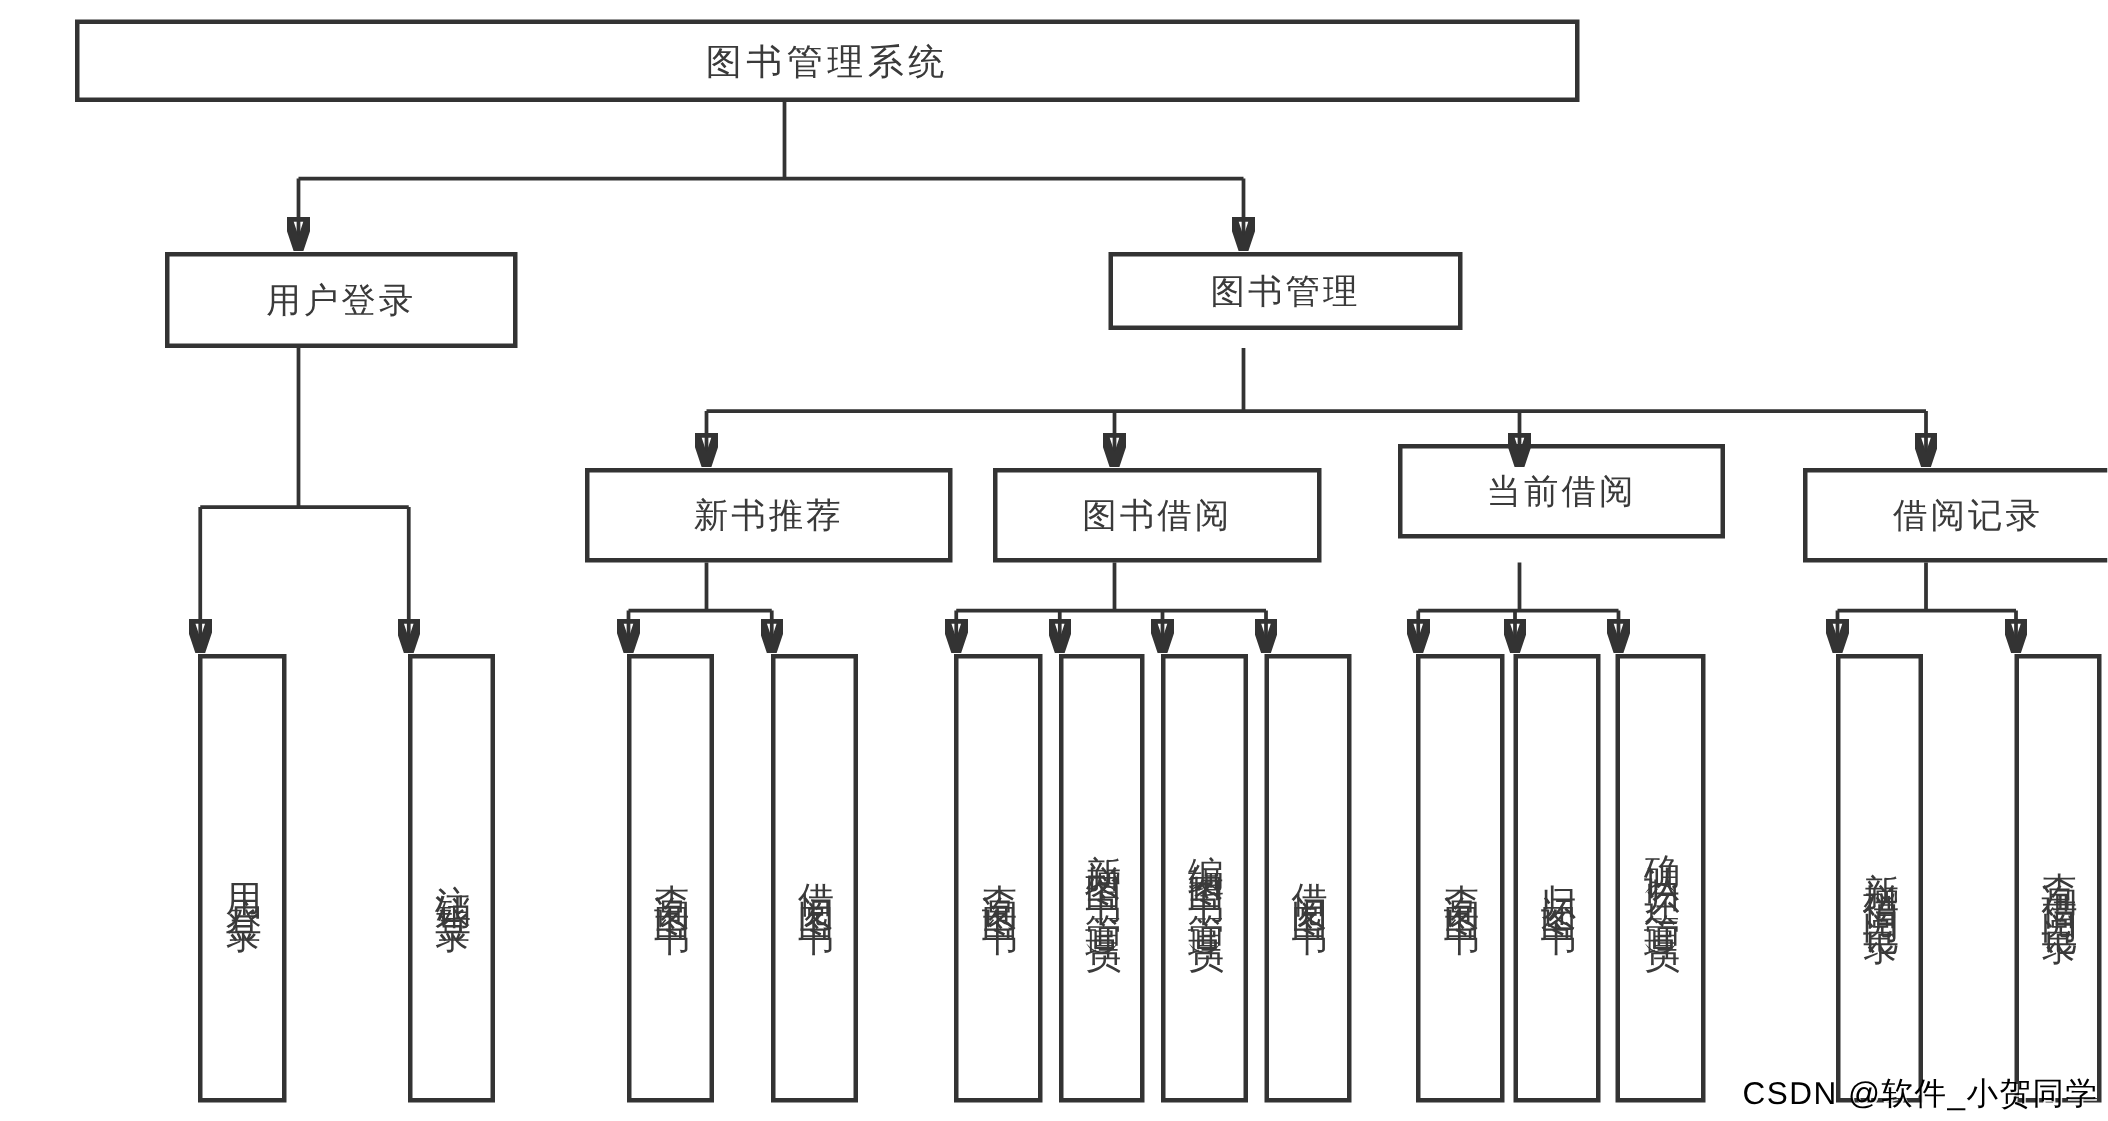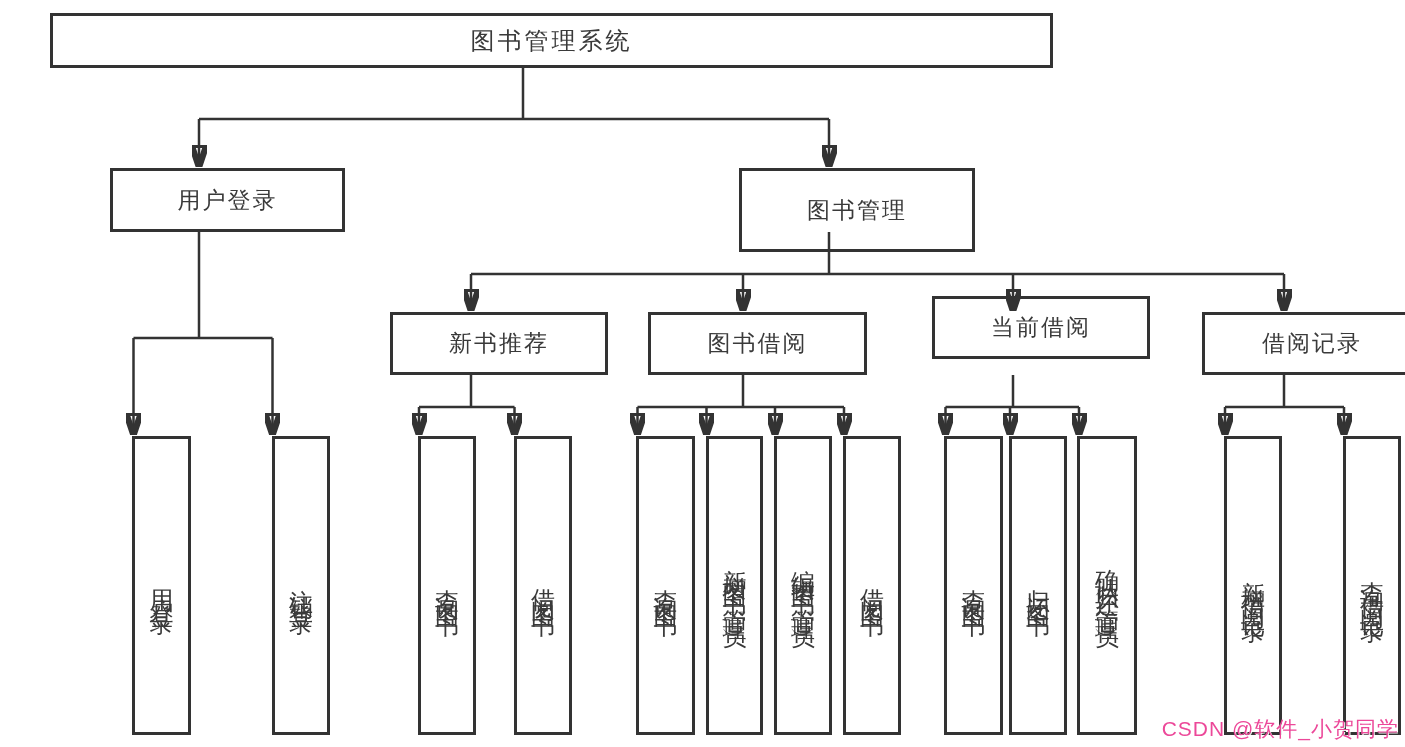--- a/index.html
+++ b/index.html
@@ -56,21 +56,21 @@
     letter-spacing: 8px;
     line-height: 1;
     white-space: nowrap;
   }
   .watermark {
     position: absolute;
     right: 6px;
     bottom: 4px;
     font-size: 21px;
     letter-spacing: 1px;
-    color: #ec4899;
+    color: #000000;
     text-shadow: 1px 1px 0 rgba(255,255,255,0.9);
     z-index: 3;
     white-space: nowrap;
   }
 </style>
 </head>
 <body>
 
 <div class="canvas">
 
@@ -112,28 +112,28 @@
     <path d="M1344,407 V434" marker-end="url(#arr)"></path>
   </svg>
 
   <div class="node h root" style="left:22px; top:13px; width:1003px; height:55px;">
     <span>图书管理系统</span>
   </div>
 
   <div class="node h" style="left:82px; top:168px; width:235px; height:64px;">
     <span>用户登录</span>
   </div>
-  <div class="node h" style="left:711px; top:168px; width:236px; height:84px;">
+  <div class="node h" style="left:711px; top:168px; width:236px; height:52px;">
     <span>图书管理</span>
   </div>
 
-  <div class="node h" style="left:362px; top:312px; width:218px; height:63px;">
+  <div class="node h" style="left:362px; top:312px; width:245px; height:63px;">
     <span>新书推荐</span>
   </div>
-  <div class="node h" style="left:620px; top:312px; width:219px; height:63px;">
+  <div class="node h" style="left:634px; top:312px; width:219px; height:63px;">
     <span>图书借阅</span>
   </div>
   <div class="node h" style="left:904px; top:296px; width:218px; height:63px;">
     <span>当前借阅</span>
   </div>
   <div class="node h" style="left:1174px; top:312px; width:220px; height:63px;">
     <span>借阅记录</span>
   </div>
 
   <div class="node v" style="left:104px; top:436px; width:59px; height:299px;">

